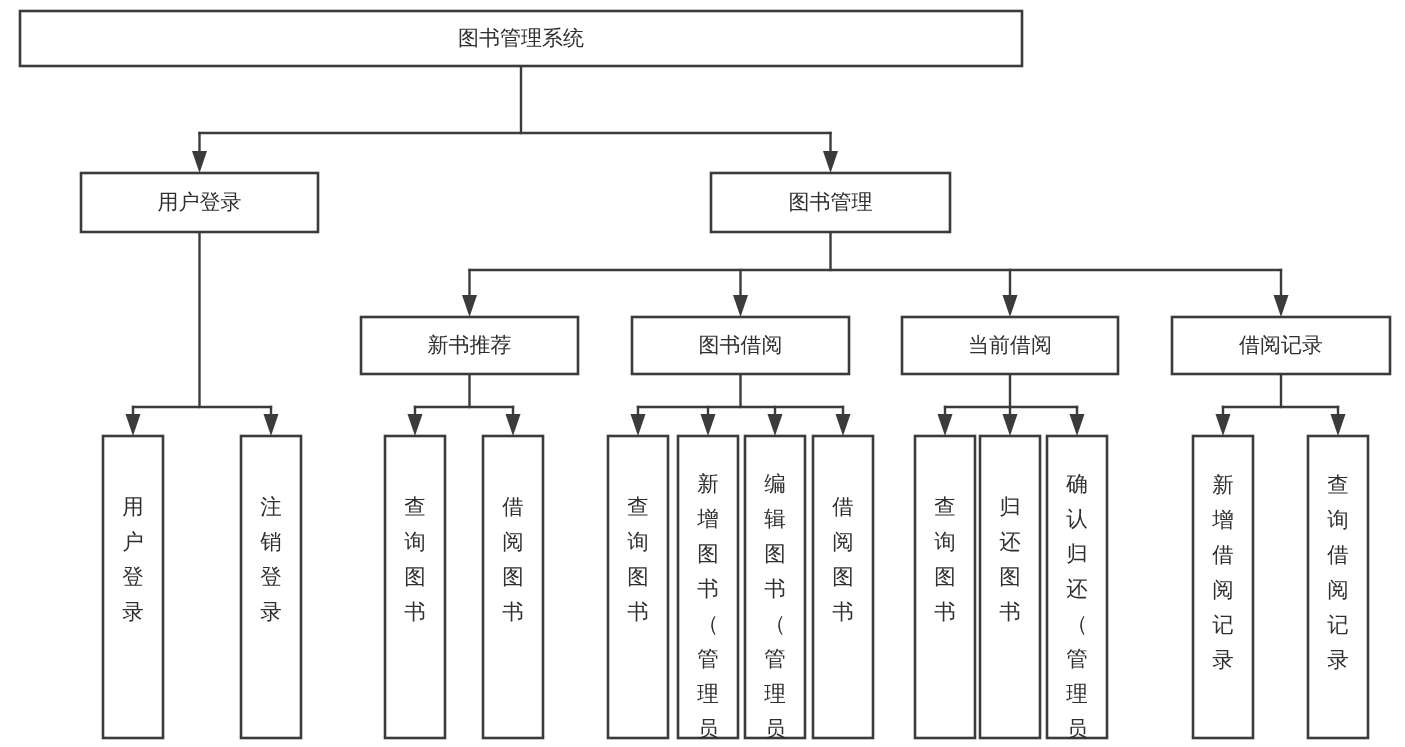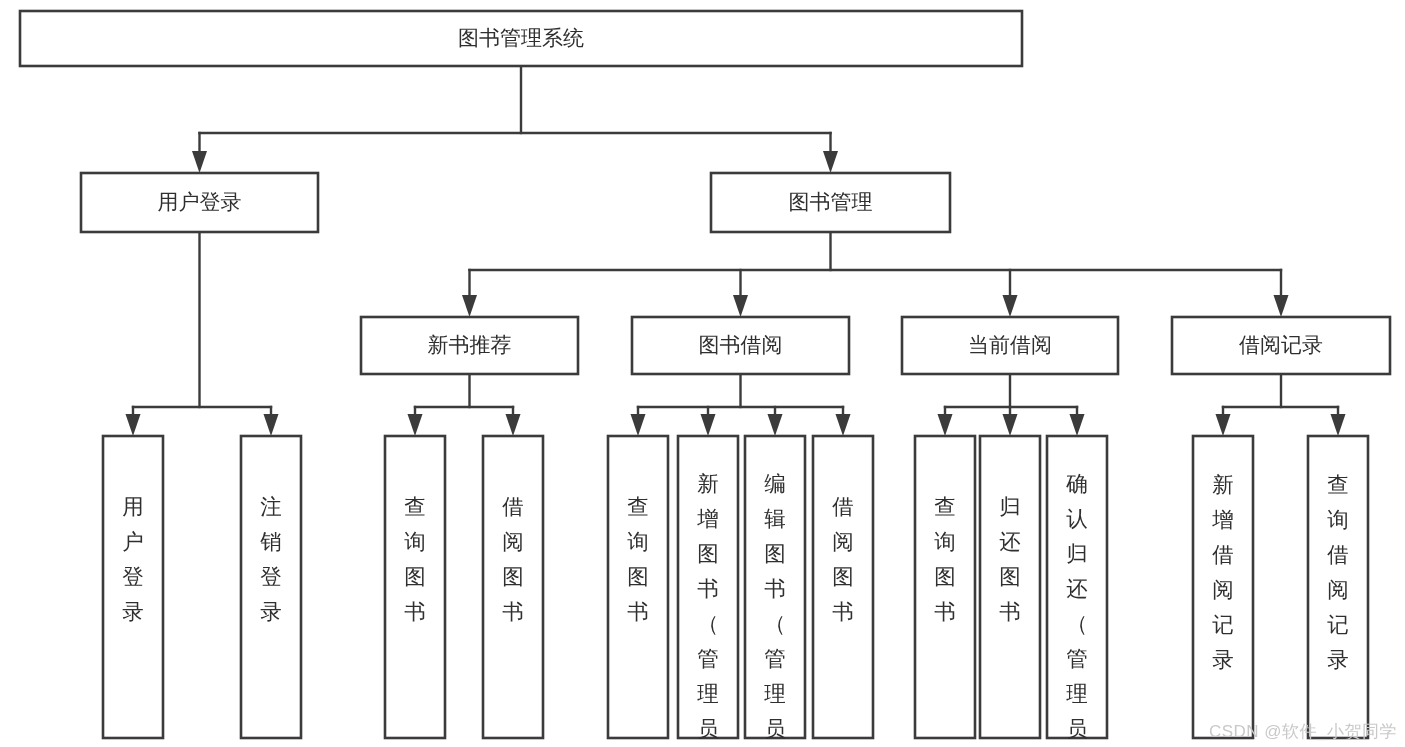--- a/index.html
+++ b/index.html
@@ -218,14 +218,13 @@
         <g>
           <rect class="node-box" x="1193" y="436" width="60" height="302"></rect>
           <text class="node-label-v" x="1223" y="491.82"><tspan x="1223" dy="0">新</tspan><tspan x="1223" dy="35">增</tspan><tspan x="1223" dy="35">借</tspan><tspan x="1223" dy="35">阅</tspan><tspan x="1223" dy="35">记</tspan><tspan x="1223" dy="35">录</tspan></text>
         </g>
         <g>
           <rect class="node-box" x="1308" y="436" width="60" height="302"></rect>
           <text class="node-label-v" x="1338" y="491.82"><tspan x="1338" dy="0">查</tspan><tspan x="1338" dy="35">询</tspan><tspan x="1338" dy="35">借</tspan><tspan x="1338" dy="35">阅</tspan><tspan x="1338" dy="35">记</tspan><tspan x="1338" dy="35">录</tspan></text>
         </g>
       </g>
   </svg>
-  <div class="watermark">CSDN @软件_小贺同学</div>
 </div>
 
 </body></html>

